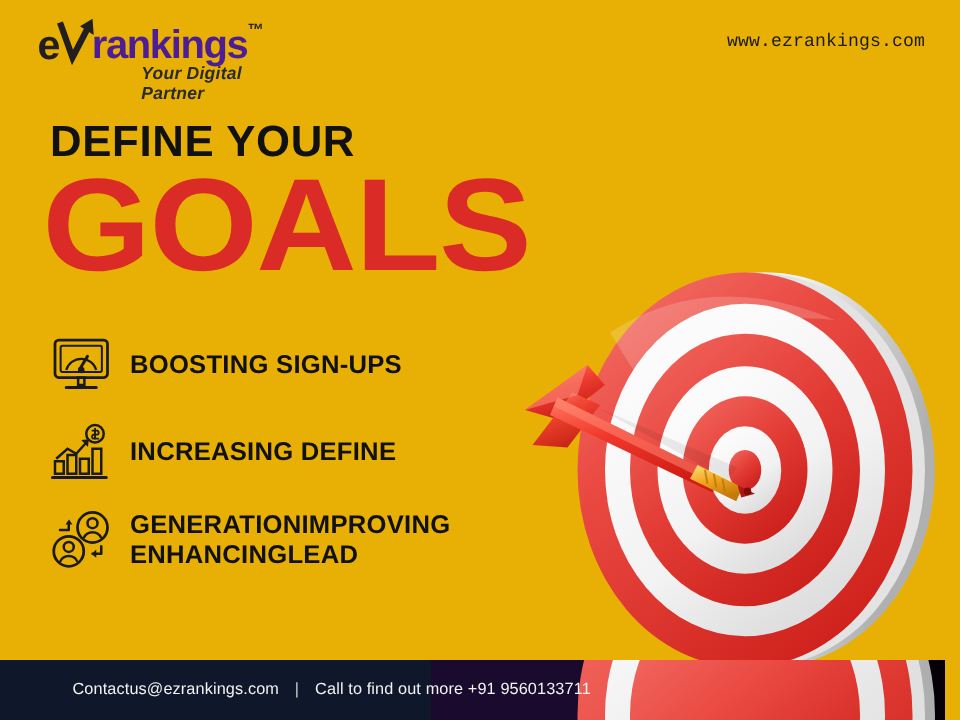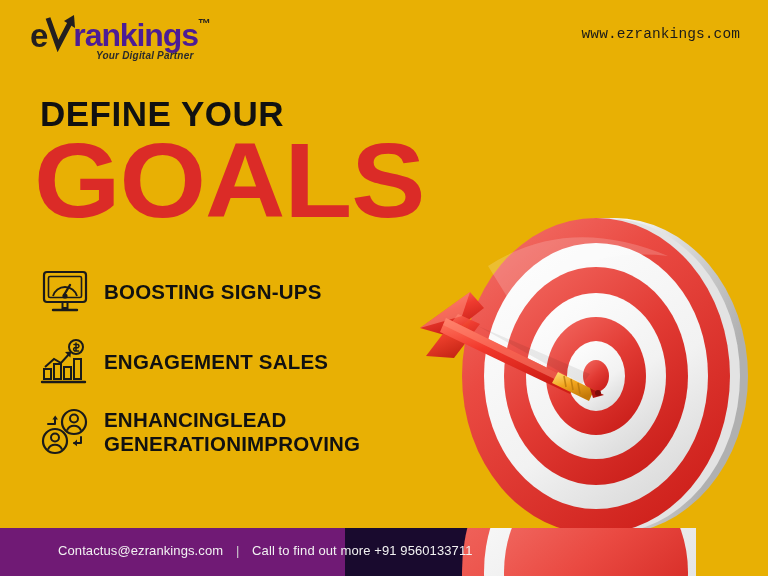--- a/index.html
+++ b/index.html
@@ -23,22 +23,22 @@
     line-height:.86; letter-spacing:-1px;
   }
   .logo-arrow { position:relative; width:30px; height:36px; }
   .logo-arrow svg { position:absolute; left:-2px; bottom:-2px; }
   .logo-word {
     font-size:32px; font-weight:bold; color:#4c1d95;
     line-height:.86; letter-spacing:-1.1px; margin-left:-4px;
   }
   .logo-tm { font-size:13px; font-weight:bold; color:#231f20; align-self:flex-start; margin-top:2px; }
   .logo-tag {
-    position:absolute; left:66px; top:36px;
-    font-size:10px; font-weight:bold; font-style:italic;
+    position:absolute; left:83px; top:36px;
+    font-size:14px; font-weight:bold; font-style:italic;
     color:#2b2b2b; letter-spacing:.2px;
   }
 
   .site-url {
     position:absolute; right:28px; top:26px;
     font-size:14.5px; color:#1a1a1a; letter-spacing:.1px;font-family:Liberation Mono, monospace;
   }
 
   
   .headline-sub {
@@ -65,22 +65,22 @@
   .bullet-text span { display:block; }
 
   
   .target-wrap {
     position:absolute; left:418px; top:196px;
     width:350px; height:360px;
   }
 
   
   .footer {
-    position:absolute; left:0; top:528px; width:696px; height:48px;
-    background:#701a75;
+    position:absolute; left:0; top:528px; width:756px; height:48px;
+    background:#0f172a;
     overflow:hidden;
   }
   .footer-tint {
     position:absolute; left:345px; top:0; width:423px; height:48px;
     background:#190a2e;
   }
   .footer-tint2 {
     position:absolute; left:722px; top:0; width:46px; height:48px;
     background:#060009;
   }
@@ -147,42 +147,42 @@
           <path d="M5 29 L14 21 L21 25 L30 15" fill="none" stroke="#1a1a1a" stroke-width="2"></path>
           <path d="M25 14 L31 13.4 L30.4 19.5 Z" fill="#1a1a1a"></path>
           <rect x="4" y="31" width="7" height="10" fill="none" stroke="#1a1a1a" stroke-width="2"></rect>
           <rect x="14" y="26" width="7" height="15" fill="none" stroke="#1a1a1a" stroke-width="2"></rect>
           <rect x="24" y="29" width="7" height="12" fill="none" stroke="#1a1a1a" stroke-width="2"></rect>
           <rect x="34" y="21" width="7" height="20" fill="none" stroke="#1a1a1a" stroke-width="2"></rect>
           <path d="M2 44 L45 44" stroke="#1a1a1a" stroke-width="2.4" stroke-linecap="round"></path>
         </svg>
       </span>
       <span class="bullet-text">
-        <span>ENGAGEMENT SALES</span>
+        <span>INCREASING DEFINE</span>
       </span>
     </div>
 
     <div class="bullet">
       <span class="bullet-icon">
         <svg width="52" height="48" viewBox="0 0 52 48">
           <circle cx="34" cy="14" r="12" fill="none" stroke="#1a1a1a" stroke-width="2.2"></circle>
           <circle cx="34" cy="10.5" r="4" fill="none" stroke="#1a1a1a" stroke-width="2"></circle>
           <path d="M27 22.5 A7.6 7.6 0 0 1 41 22.5" fill="none" stroke="#1a1a1a" stroke-width="2"></path>
           <circle cx="15" cy="33" r="12" fill="none" stroke="#1a1a1a" stroke-width="2.2"></circle>
           <circle cx="15" cy="29.5" r="4" fill="none" stroke="#1a1a1a" stroke-width="2"></circle>
           <path d="M8 41.5 A7.6 7.6 0 0 1 22 41.5" fill="none" stroke="#1a1a1a" stroke-width="2"></path>
           <path d="M8 16 L15 16 L15 10" fill="none" stroke="#1a1a1a" stroke-width="2" stroke-linecap="round" stroke-linejoin="round"></path>
           <path d="M12.4 11.6 L15.2 7.6 L18 11.6 Z" fill="#1a1a1a"></path>
           <path d="M41 29 L41 35 L34 35" fill="none" stroke="#1a1a1a" stroke-width="2" stroke-linecap="round" stroke-linejoin="round"></path>
           <path d="M37 31.6 L33.2 35.2 L37 38.2 Z" fill="#1a1a1a"></path>
         </svg>
       </span>
       <span class="bullet-text">
+        <span>GENERATIONIMPROVING</span>
         <span>ENHANCINGLEAD</span>
-        <span>GENERATIONIMPROVING</span>
       </span>
     </div>
 
   </div>
 
   <div class="target-wrap">
     <svg width="350" height="360" viewBox="0 0 350 360">
       <defs>
         <linearGradient id="edgeG" x1="0" y1="0" x2="1" y2="0.3">
           <stop offset="0" stop-color="#c9c9c9"></stop>

